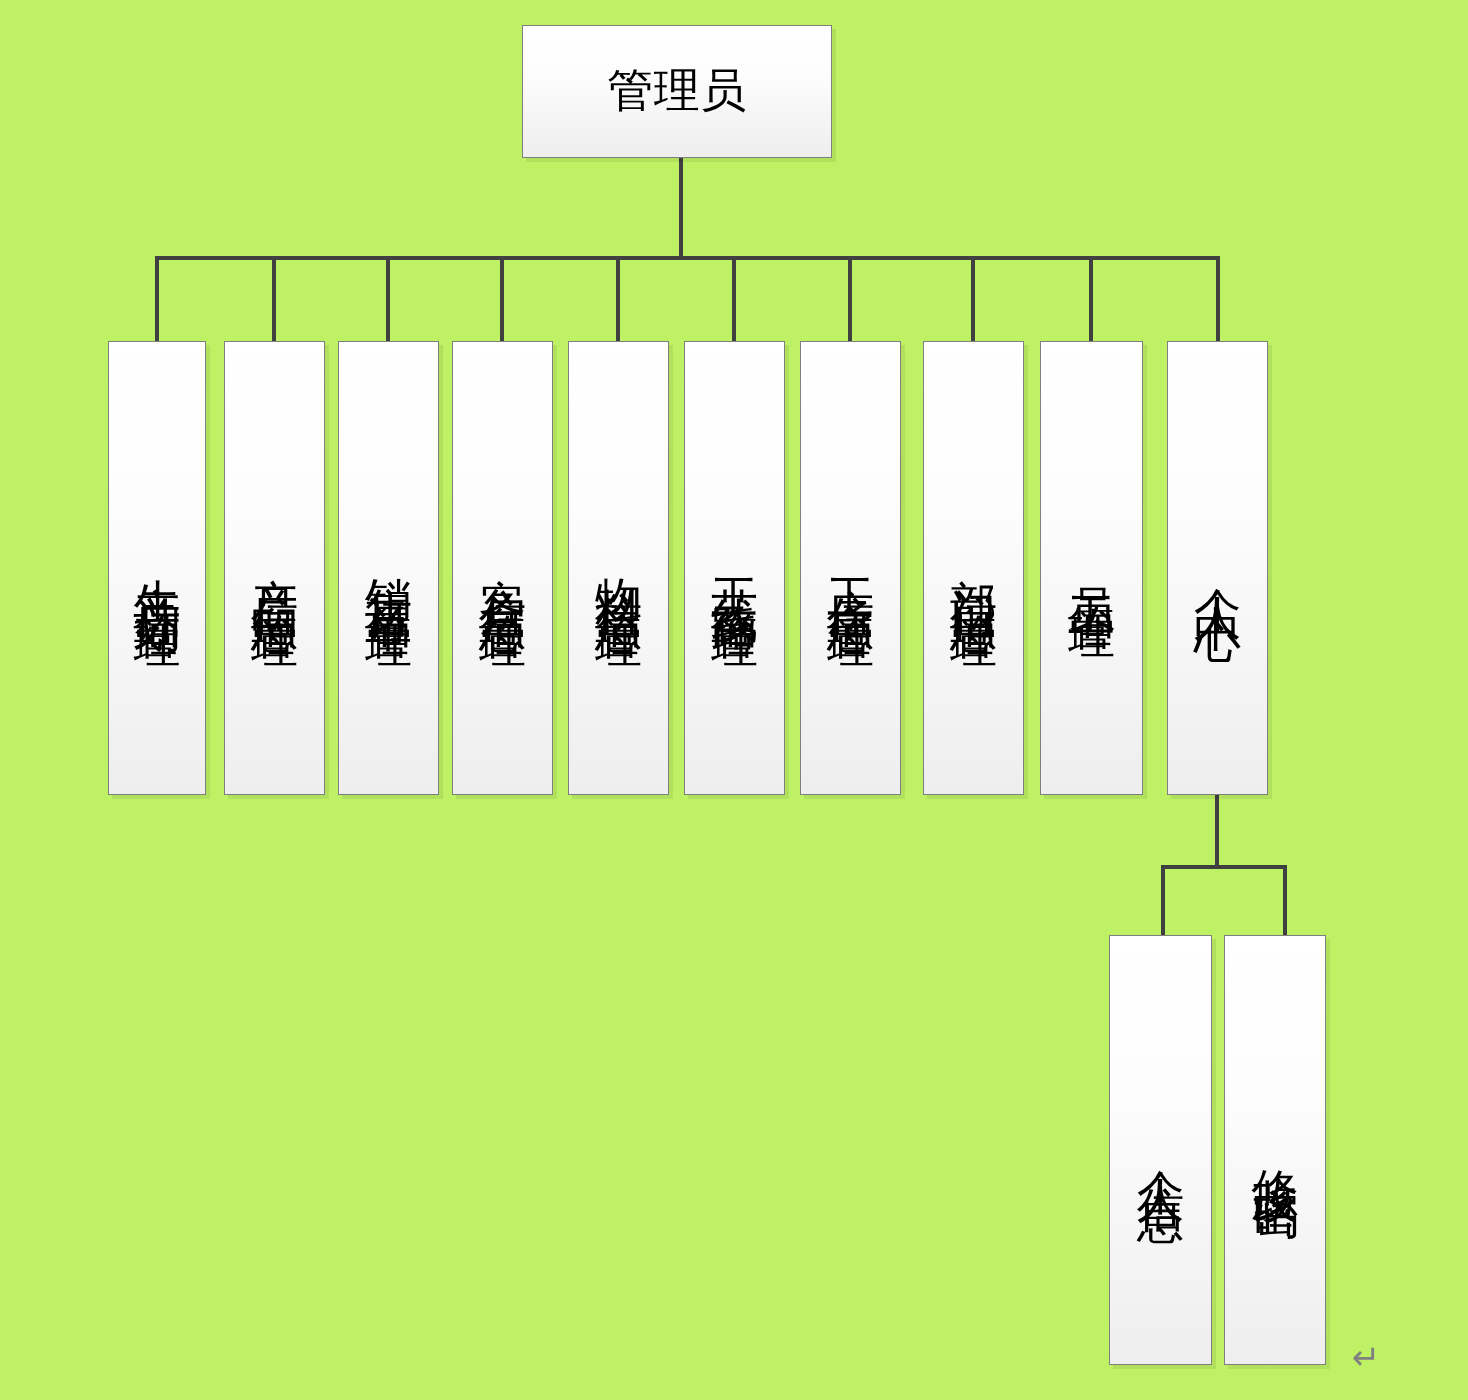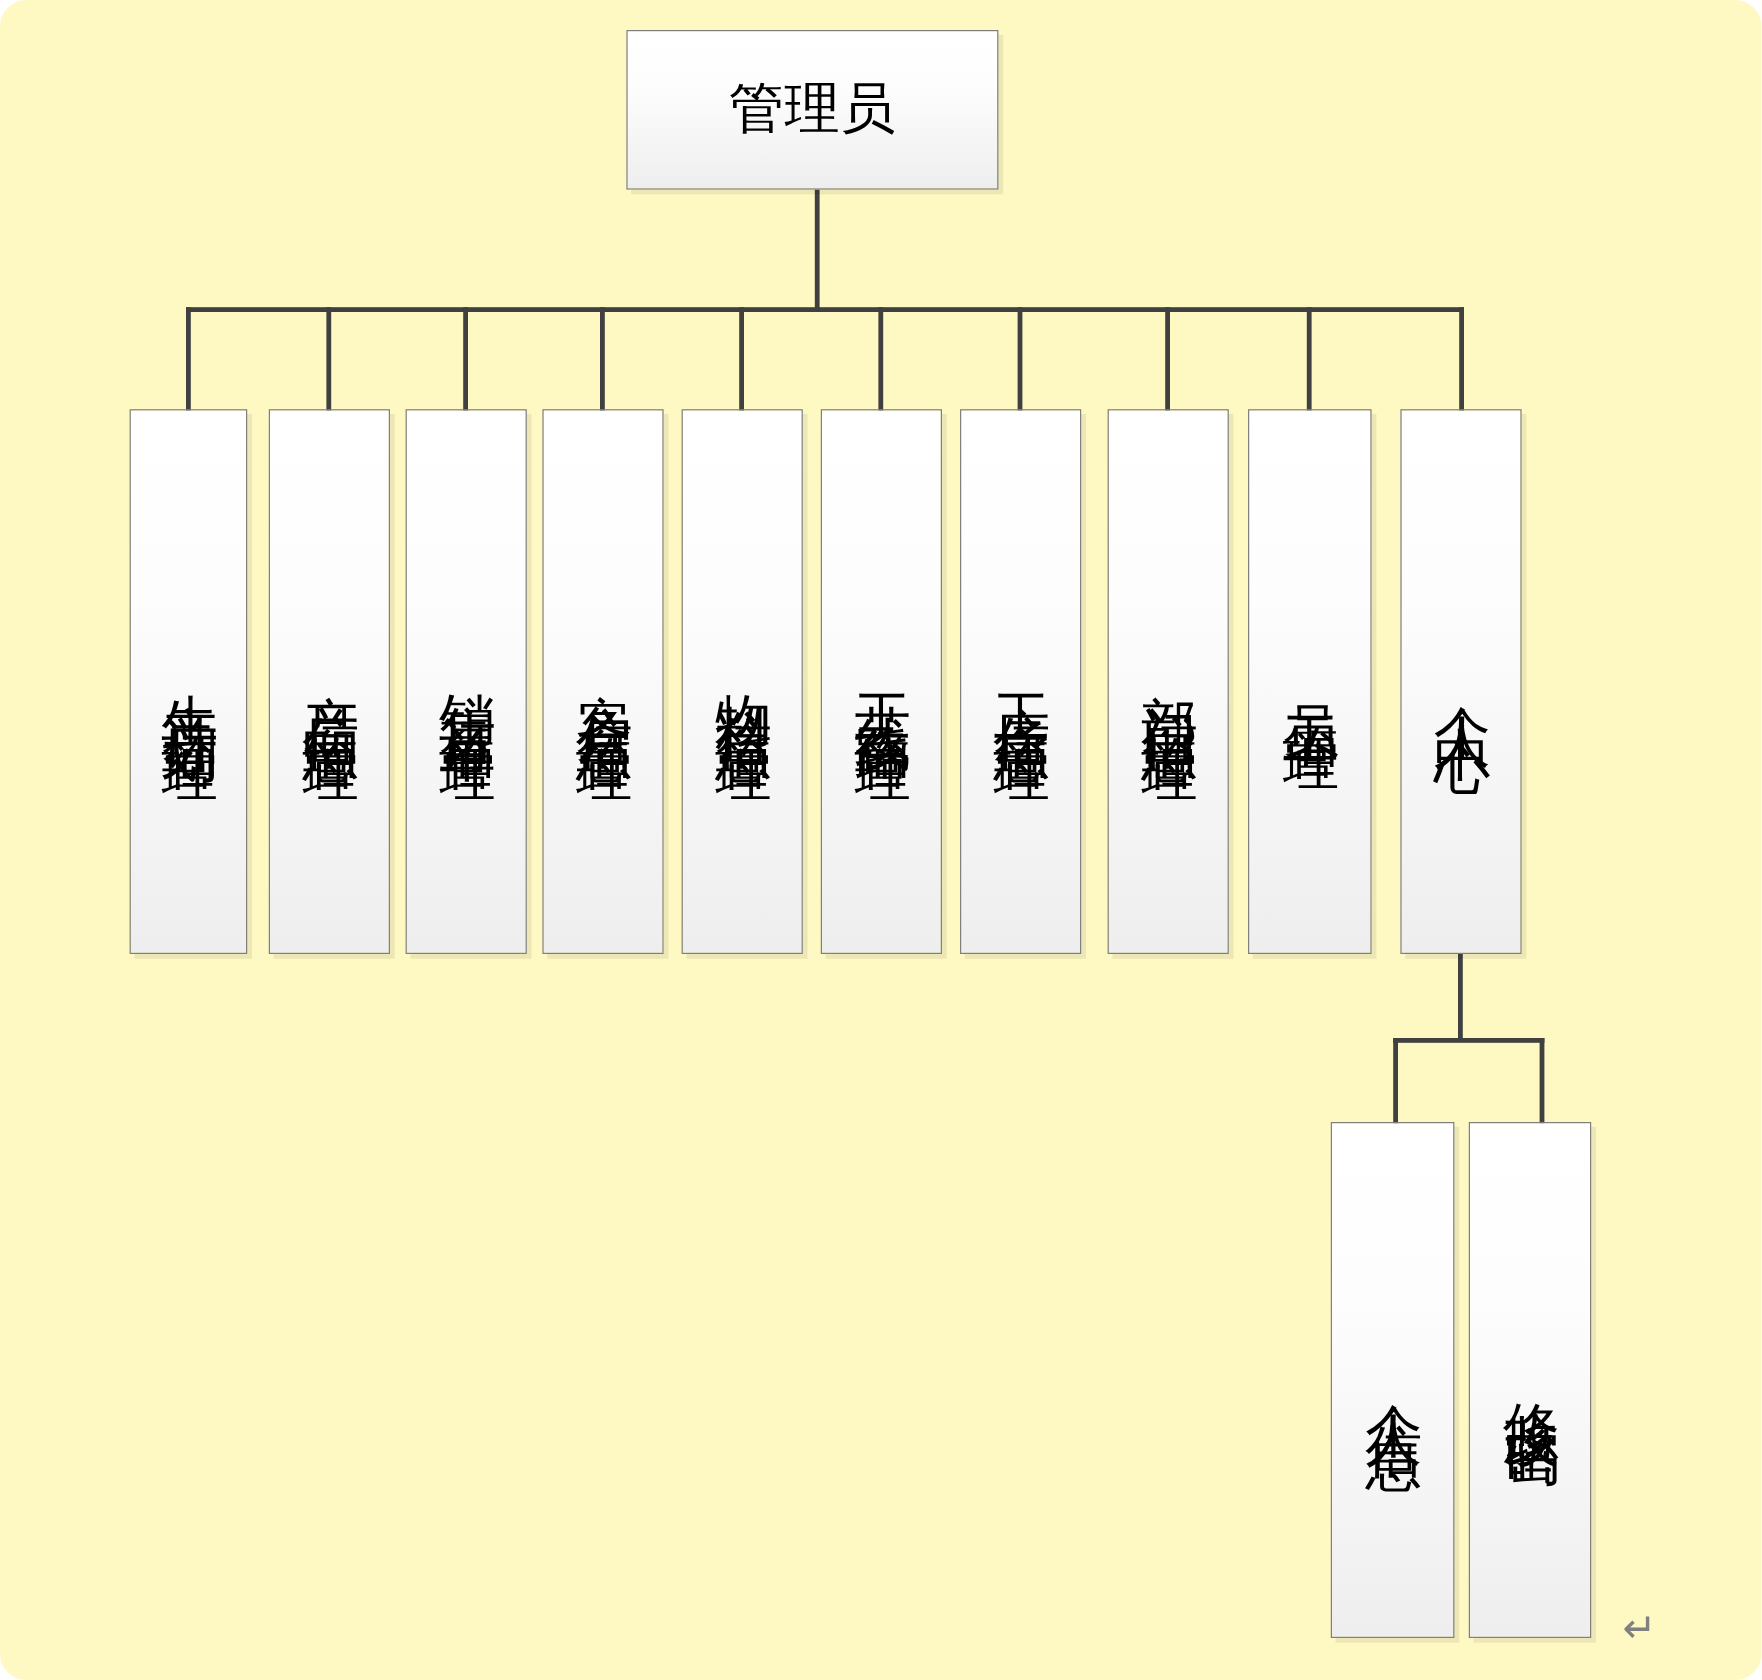--- a/index.html
+++ b/index.html
@@ -65,21 +65,21 @@
     color: #808080;
     font-size: 34px;
     font-family: "DejaVu Sans", sans-serif;
     line-height: 1;
     user-select: none;
   }
 </style>
 </head>
 <body>
 
-<div id="canvas" style="background: #fef9c3; border-radius: 22px;">
+<div id="canvas" style="background: #bef264;">
 
   <div id="connectors">
       <div class="conn" style="background: rgb(64, 64, 64); left: 679px; top: 158px; width: 4px; height: 102px;"></div>
       <div class="conn" style="background: rgb(64, 64, 64); left: 155px; top: 256px; width: 1065px; height: 4px;"></div>
       <div class="conn" style="background: rgb(64, 64, 64); left: 155px; top: 256px; width: 4px; height: 87px;"></div>
       <div class="conn" style="background: rgb(64, 64, 64); left: 272px; top: 256px; width: 4px; height: 87px;"></div>
       <div class="conn" style="background: rgb(64, 64, 64); left: 386px; top: 256px; width: 4px; height: 87px;"></div>
       <div class="conn" style="background: rgb(64, 64, 64); left: 500px; top: 256px; width: 4px; height: 87px;"></div>
       <div class="conn" style="background: rgb(64, 64, 64); left: 616px; top: 256px; width: 4px; height: 87px;"></div>
       <div class="conn" style="background: rgb(64, 64, 64); left: 732px; top: 256px; width: 4px; height: 87px;"></div>

